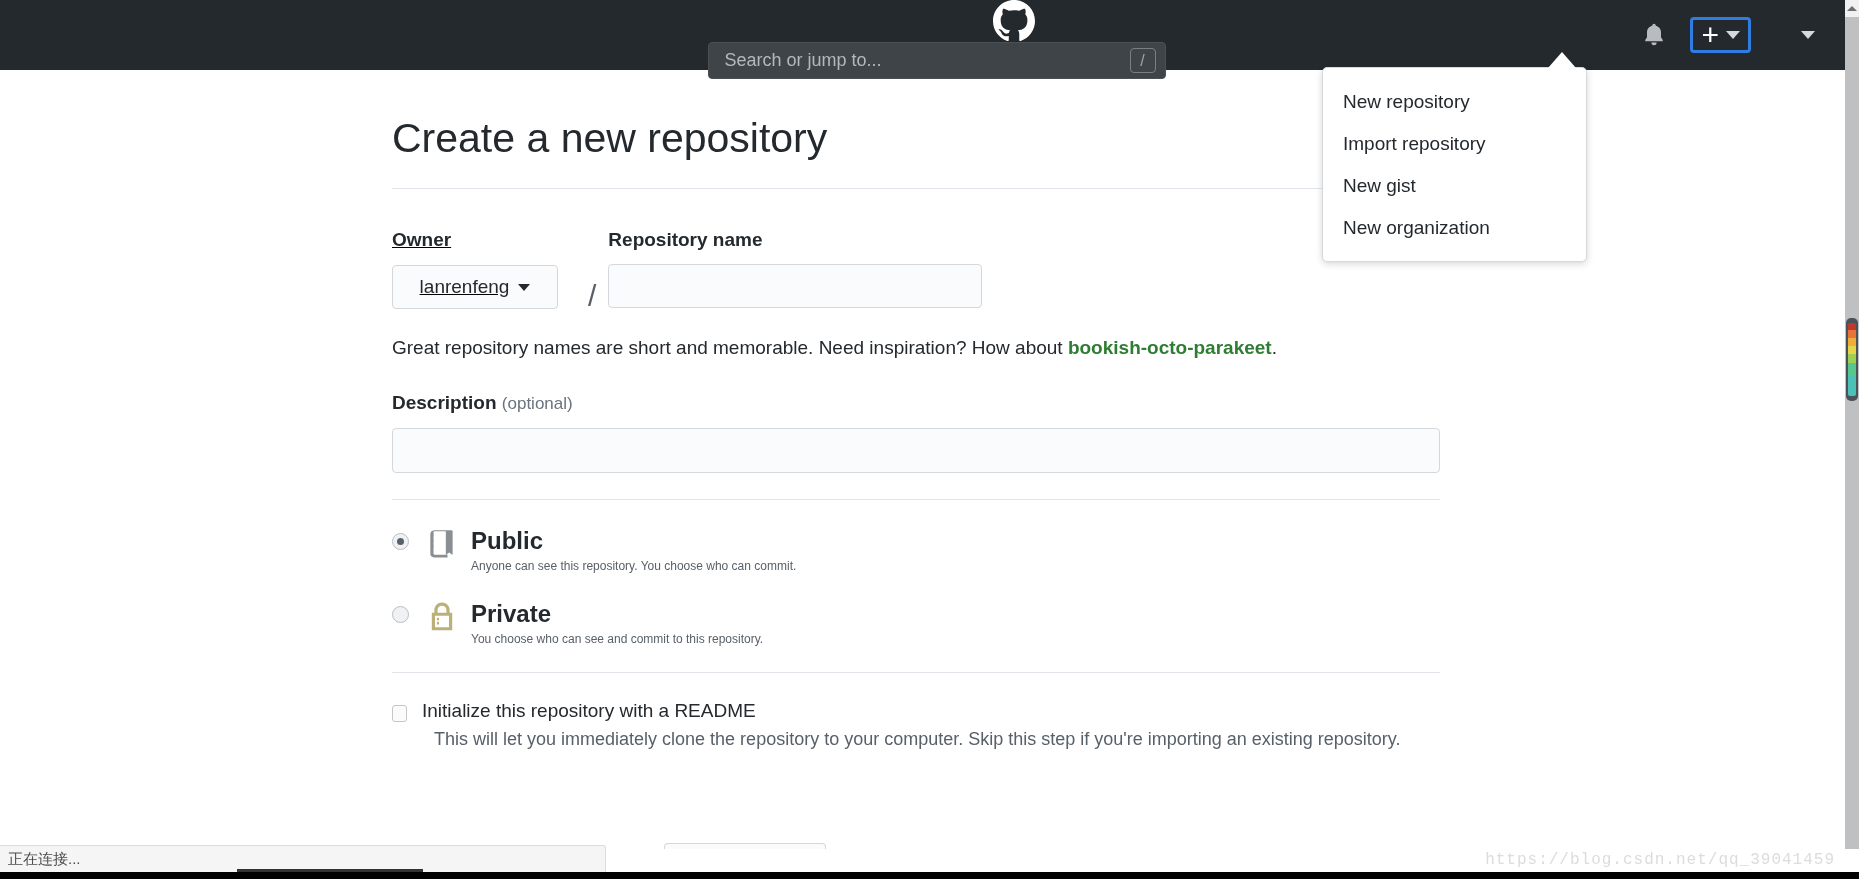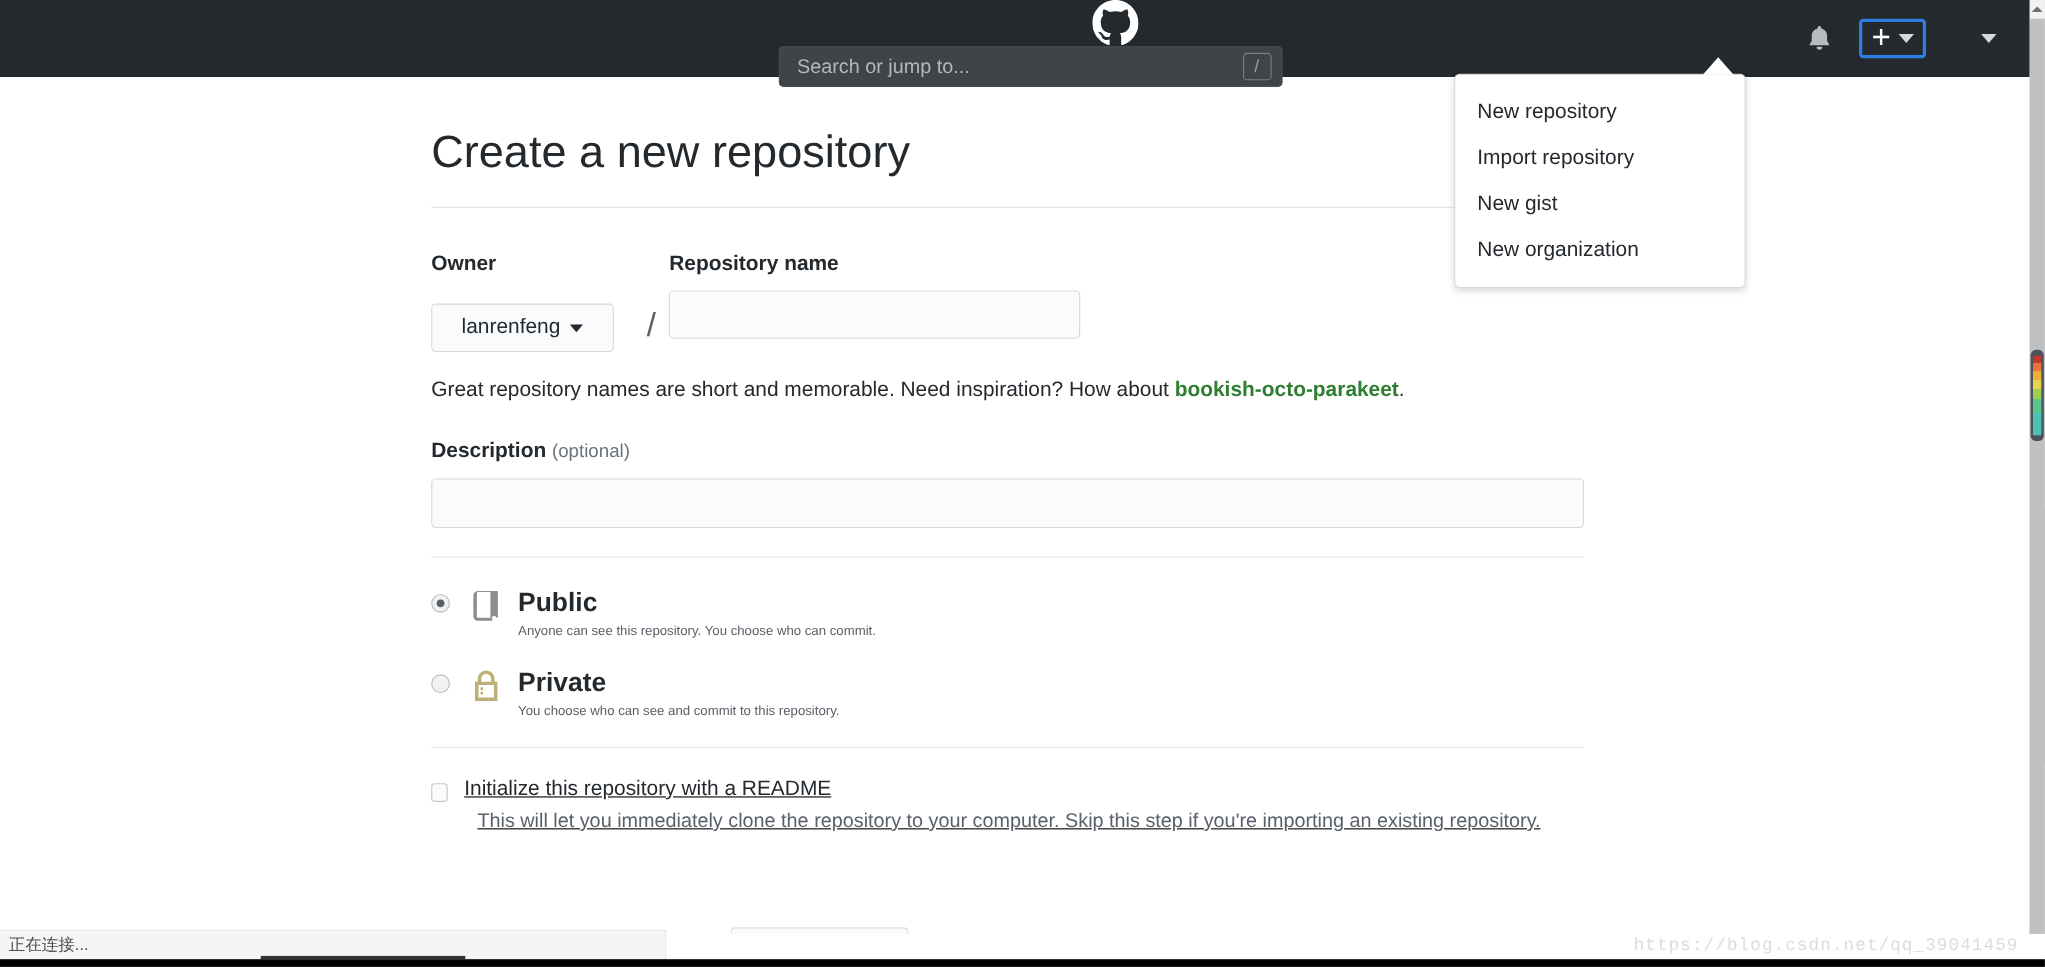--- a/index.html
+++ b/index.html
@@ -180,23 +180,23 @@
     font-weight: normal;
     color: #6a737d;
     font-size: 17px;
   }
 
   #owner-row {
     display: flex;
     align-items: flex-start;
     margin-top: 40px;
   }
-  #owner-block { width: 196px; flex: 0 0 auto; }
+  #owner-block { width: 196px; flex: 0 0 auto; text-decoration: underline; }
   #owner-btn {
-    margin-top: 25px;
+    margin-top: 14px;
     width: 166px; height: 44px;
     background: #fafbfc;
     border: 1px solid #d5d8db;
     border-radius: 4px;
     display: flex; align-items: center; justify-content: center;
     gap: 9px;
     cursor: pointer;
   }
   #owner-name { font-size: 19px; color: #24292e; }
   .caret-dark {
@@ -293,21 +293,21 @@
   }
   .checkbox {
     width: 15px; height: 17px;
     border: 1px solid #c3c7cb;
     border-radius: 3px;
     background: #fbfbfb;
     margin-top: 5px;
     flex: 0 0 auto;
     cursor: pointer;
   }
-  #readme-text { margin-left: 15px; text-decoration: underline; }
+  #readme-text { margin-left: 15px; }
   #readme-title {
     font-size: 19px;
     color: #24292e;
     margin: 0;
     cursor: pointer;
   }
   #readme-desc {
     font-size: 18px;
     color: #586069;
     margin: 7px 0 0 12px;

